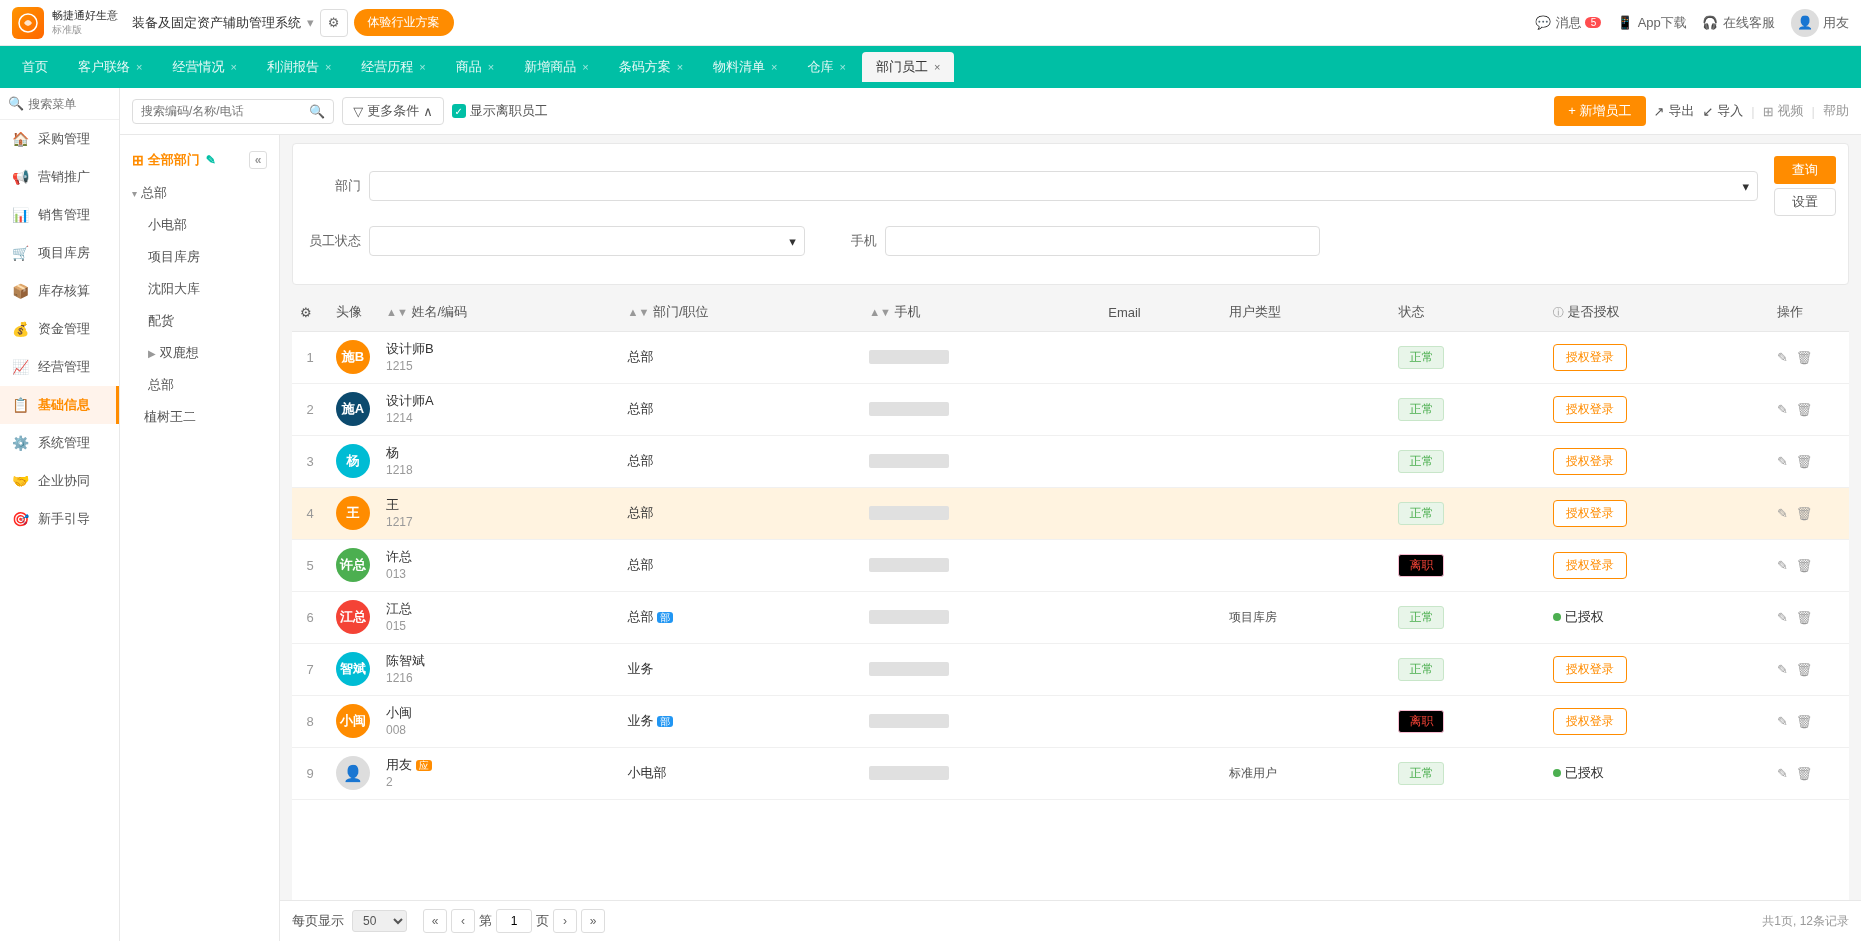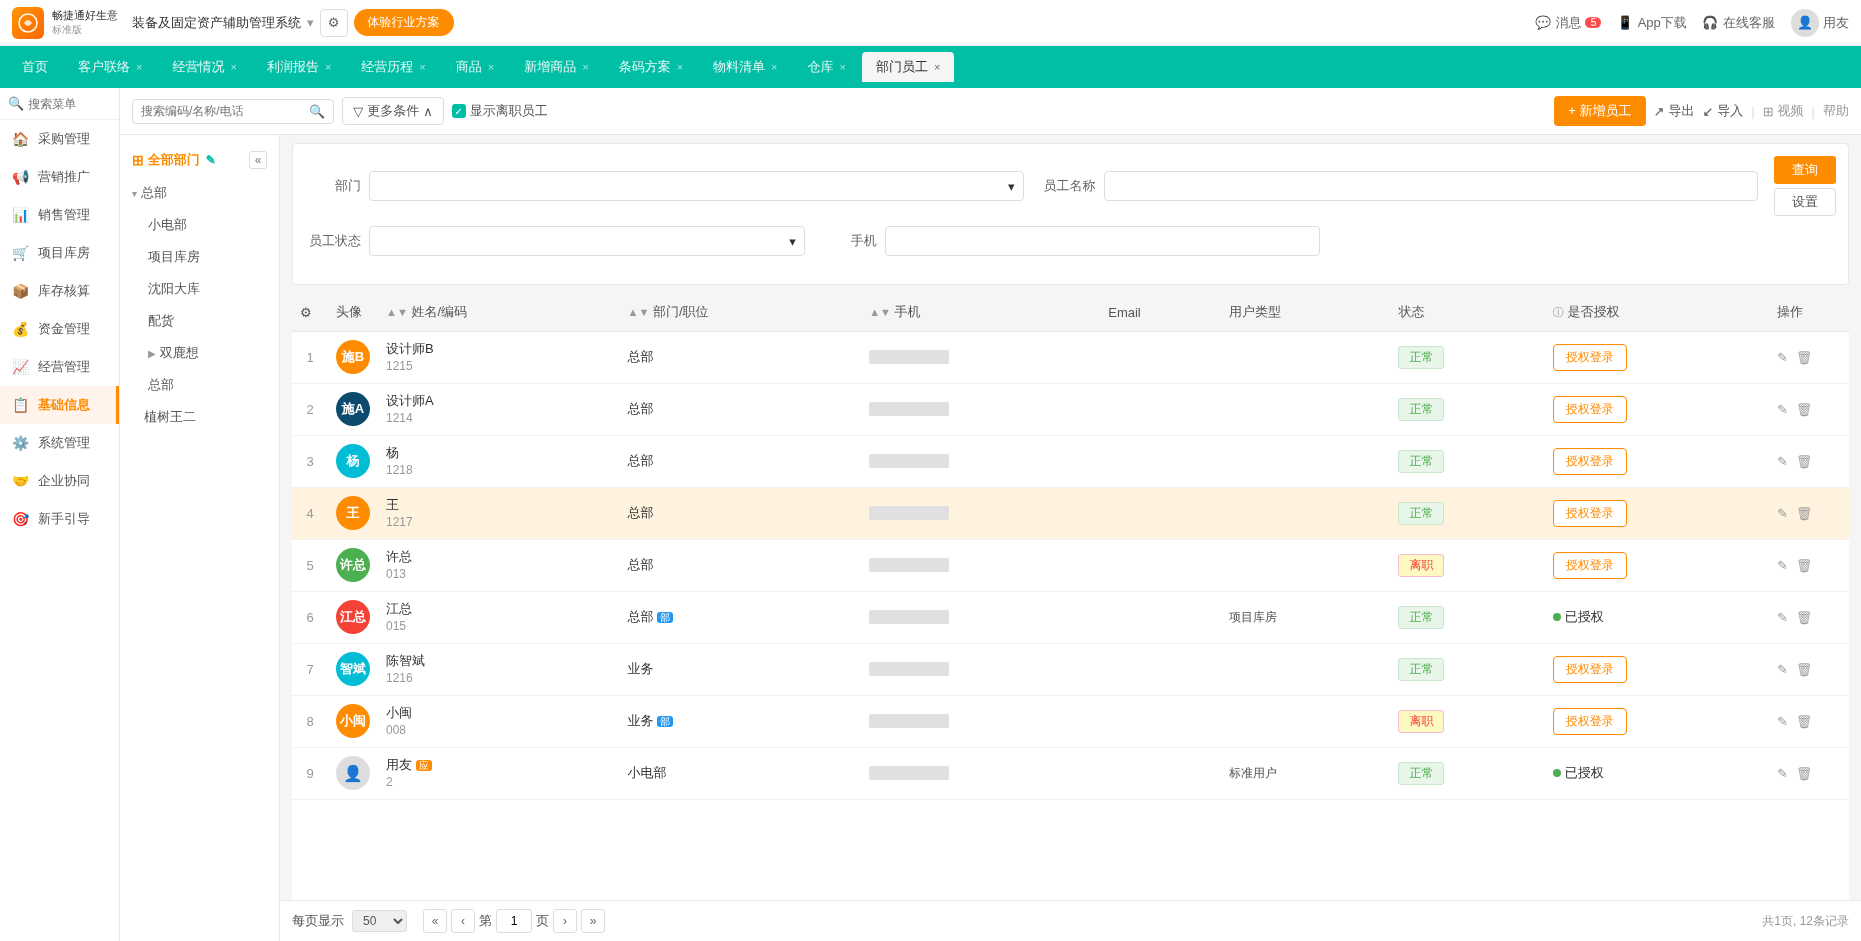--- a/index.html
+++ b/index.html
@@ -449,21 +449,21 @@
     .name-code .code { font-size: 12px; color: #999; }
     .status-badge {
       display: inline-flex;
       align-items: center;
       justify-content: center;
       padding: 2px 10px;
       border-radius: 3px;
       font-size: 12px;
     }
     .status-normal { background: #e8f5e9; color: #4caf50; border: 1px solid #c8e6c9; }
-    .status-resign { background: #fef9c3; color: #f44336; border: 1px solid #f8bbd0; }
+    .status-resign { background: #000000; color: #f44336; border: 1px solid #f8bbd0; }
     .btn-authorize {
       display: inline-flex;
       align-items: center;
       justify-content: center;
       padding: 4px 12px;
       border: 1px solid #ff8c00;
       border-radius: 4px;
       color: #ff8c00;
       background: #fff;
       cursor: pointer;
@@ -727,24 +727,20 @@
 
         <div class="filter-form">
           <div class="filter-row">
             <div class="filter-field">
               <span class="filter-label">部门</span>
               <div class="filter-select">
                 <span></span>
                 <span>▾</span>
               </div>
             </div>
-            <div class="filter-field">
-              <span class="filter-label">员工名称</span>
-              <input class="filter-input" type="text" style="">
-            </div>
             <div class="filter-actions">
               <button class="btn-query">查询</button>
               <button class="btn-settings">设置</button>
             </div>
           </div>
           <div class="filter-row">
             <div class="filter-field">
               <span class="filter-label">员工状态</span>
               <div class="filter-select">
                 <span></span>

